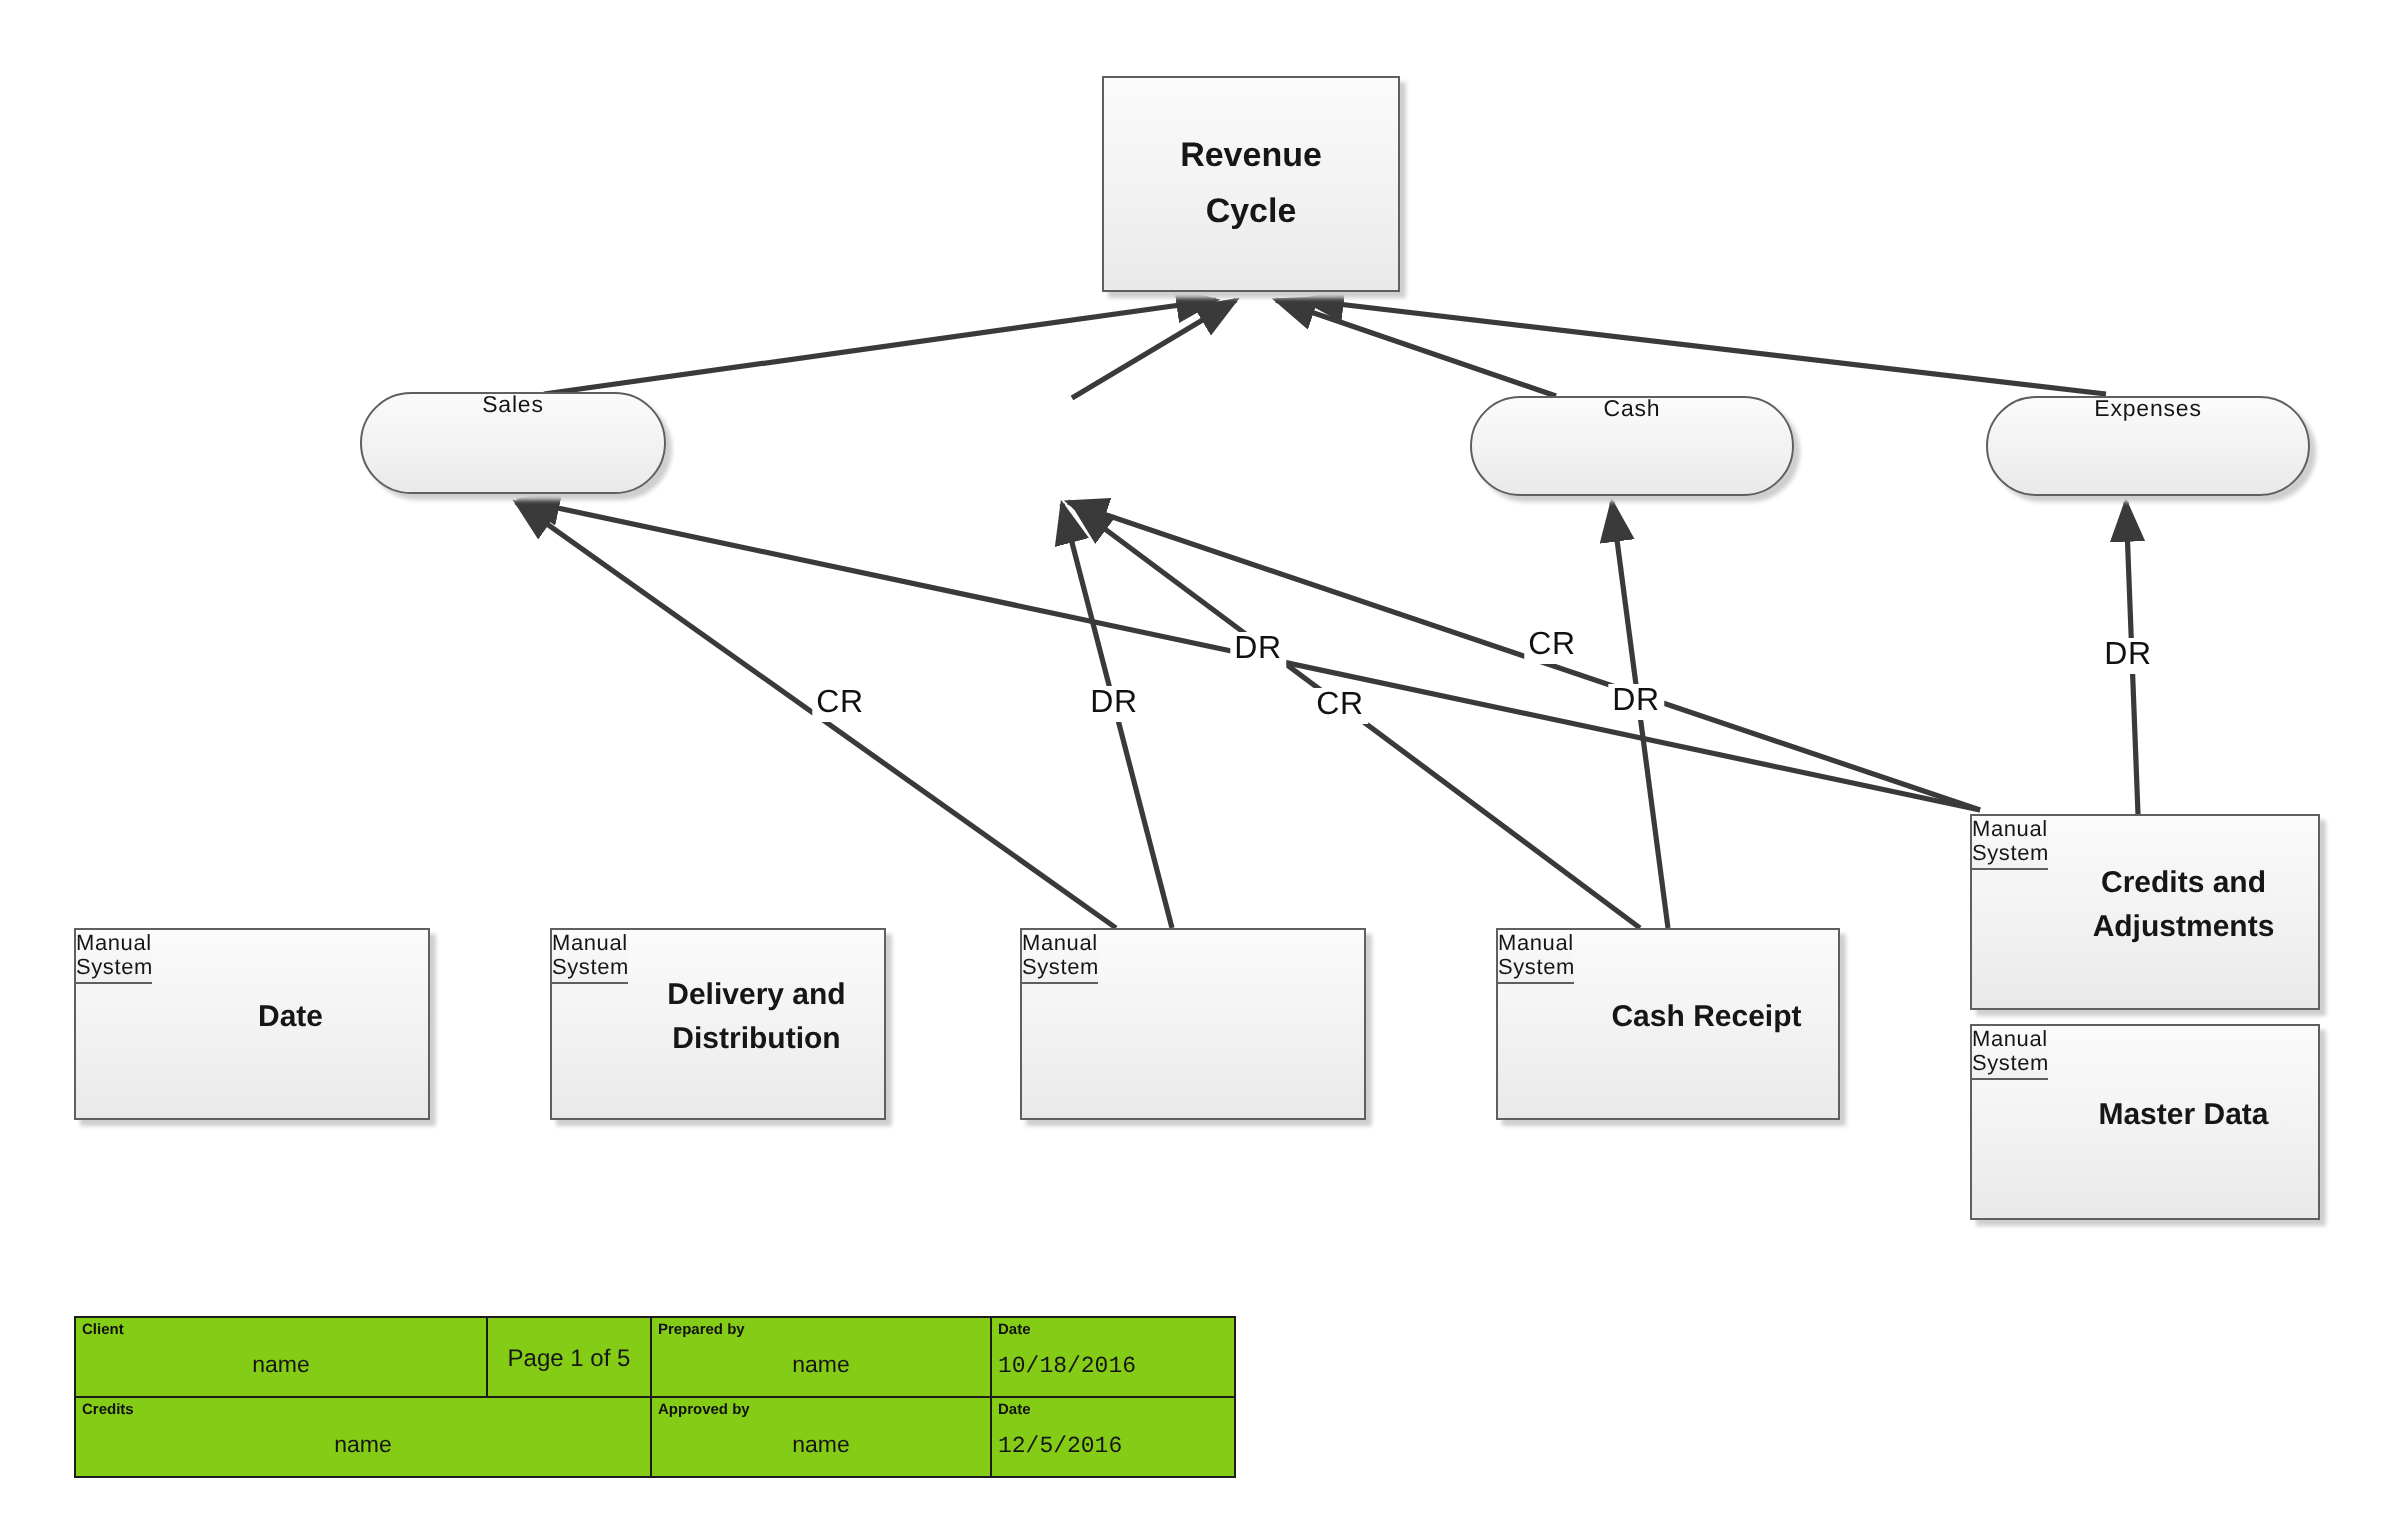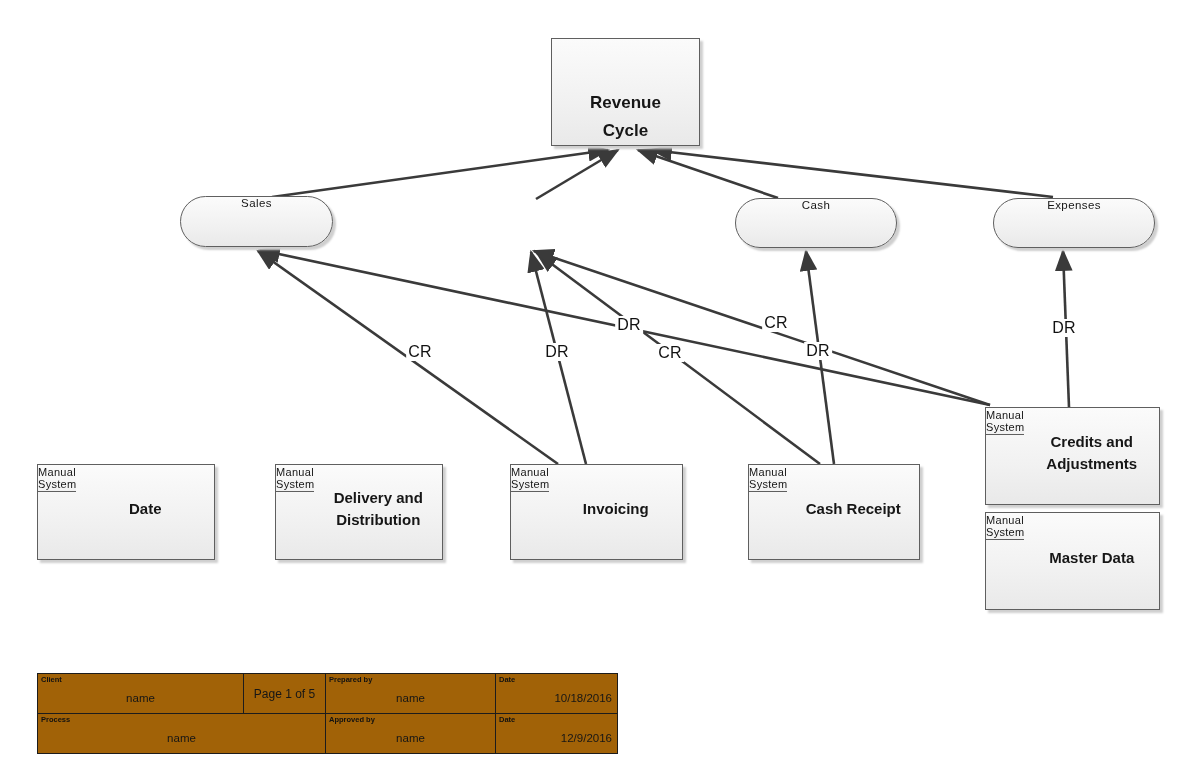--- a/index.html
+++ b/index.html
@@ -11,21 +11,21 @@
   .vnode{
     position:absolute;box-sizing:border-box;z-index:2;
     border:1.4px solid #5f5f5f;
     background:linear-gradient(180deg,#fbfbfb 0%,#f1f1f1 60%,#e9e9e9 100%);
     box-shadow:3px 3px 2px #cfcfcf;
   }
   .stadium{
     border-radius:27px;display:flex;justify-content:center;
     font-size:11.5px;letter-spacing:0.4px;
   }
-  .procbox{display:flex;align-items:flex-end;justify-content:center;text-align:center;}
+  .procbox{display:flex;align-items:center;justify-content:center;text-align:center;}
   .procbox .nlabel{font-weight:bold;font-size:17px;line-height:1.65;width:92px;}
   .sysbox{display:flex;flex-direction:row;}
   .syshead{
     height:26px;flex:0 0 26px;border-bottom:1.3px solid #5f5f5f;
     display:flex;align-items:center;justify-content:center;
     font-size:11px;letter-spacing:0.3px;
     background:linear-gradient(180deg,#fcfcfc,#f2f2f2);
   }
   .sysbody{
     flex:1;display:flex;align-items:center;justify-content:center;
@@ -42,30 +42,30 @@
   #n-cash{left:735px;top:198px;width:162px;height:50px;}
   #n-expenses{left:993px;top:198px;width:162px;height:50px;}
   #n-order{left:37px;top:464px;width:178px;height:96px;}
   #n-delivery{left:275px;top:464px;width:168px;height:96px;}
   #n-invoicing{left:510px;top:464px;width:173px;height:96px;}
   #n-cashreceipt{left:748px;top:464px;width:172px;height:96px;}
   #n-credits{left:985px;top:407px;width:175px;height:98px;}
   #n-masterdata{left:985px;top:512px;width:175px;height:98px;}
   
   #title-block{
-    position:absolute;left:37px;top:673px;width:580px;z-index:2;
-    border-collapse:collapse;table-layout:fixed;background:#a16207;
+    position:absolute;left:37px;top:658px;width:580px;z-index:2;
+    border-collapse:collapse;table-layout:fixed;background:#84cc16;
   }
   #title-block td{
     border:1.2px solid #1c1c1c;vertical-align:top;position:relative;
     height:40px;padding:1px 3px;box-sizing:border-box;
   }
   .tb-label{display:block;font-size:7.5px;font-weight:bold;color:#111;line-height:1.3;}
   .tb-value{display:block;text-align:center;font-size:11.5px;margin-top:7px;}
-  .tb-date{display:block;text-align:right;font-size:11.5px;margin-top:7px;padding-right:2px;}
+  .tb-date{display:block;text-align:left;font-size:11.5px;margin-top:7px;padding-right:2px;font-family:Liberation Mono, monospace;}
   .tb-page{display:flex;align-items:center;justify-content:center;height:100%;font-size:12px;}
 </style>
 </head>
 <body>
 
 <div id="canvas">
 
   <svg id="edge-layer" width="1200" height="757">
     <defs>
       <marker id="arrow" viewBox="0 0 10 8" refX="9" refY="4" markerWidth="8.5" markerHeight="6.8" orient="auto">
@@ -112,21 +112,20 @@
   <div id="n-order" class="vnode sysbox">
     <div class="syshead">Manual System</div>
     <div class="sysbody">Date</div>
   </div>
   <div id="n-delivery" class="vnode sysbox">
     <div class="syshead">Manual System</div>
     <div class="sysbody">Delivery and Distribution</div>
   </div>
   <div id="n-invoicing" class="vnode sysbox">
     <div class="syshead">Manual System</div>
-    <div class="sysbody">Invoicing</div>
   </div>
   <div id="n-cashreceipt" class="vnode sysbox">
     <div class="syshead">Manual System</div>
     <div class="sysbody">Cash Receipt</div>
   </div>
   <div id="n-credits" class="vnode sysbox">
     <div class="syshead">Manual System</div>
     <div class="sysbody">Credits and Adjustments</div>
   </div>
   <div id="n-masterdata" class="vnode sysbox">
@@ -148,28 +147,28 @@
         <span class="tb-label">Prepared by</span>
         <span class="tb-value">name</span>
       </td>
       <td style="width:122px;">
         <span class="tb-label">Date</span>
         <span class="tb-date">10/18/2016</span>
       </td>
     </tr>
     <tr>
       <td colspan="2">
-        <span class="tb-label">Process</span>
+        <span class="tb-label">Credits</span>
         <span class="tb-value">name</span>
       </td>
       <td>
         <span class="tb-label">Approved by</span>
         <span class="tb-value">name</span>
       </td>
       <td>
         <span class="tb-label">Date</span>
-        <span class="tb-date">12/9/2016</span>
+        <span class="tb-date">12/5/2016</span>
       </td>
     </tr>
   </tbody>
     </table>
 
 </div>
 
 </body></html>

